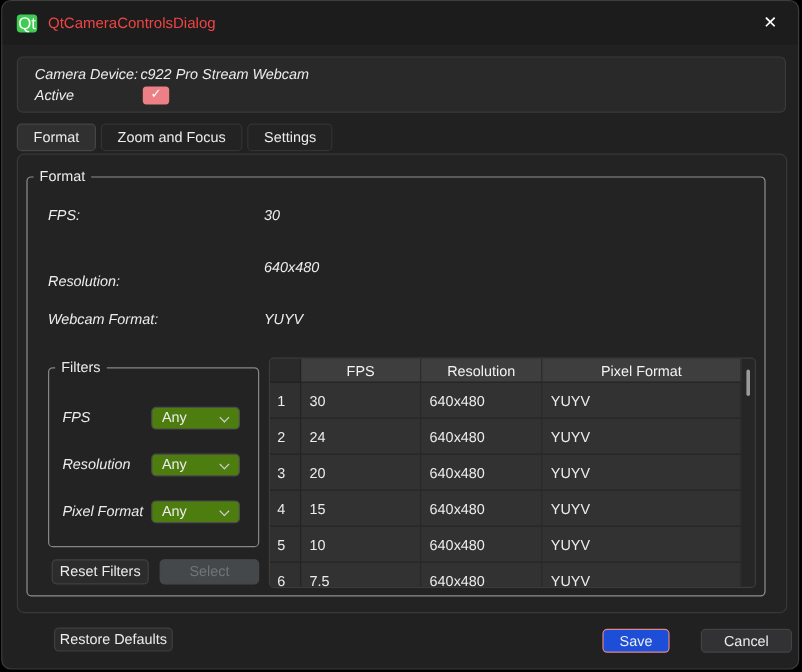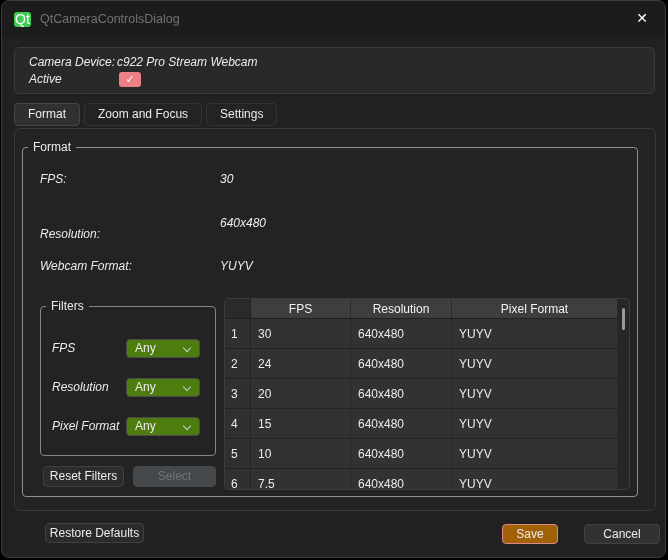--- a/index.html
+++ b/index.html
@@ -5,21 +5,21 @@
   * { margin:0; padding:0; box-sizing:border-box; }
   html,body { width:668px; height:560px; background:#000; font-family:"Liberation Sans", sans-serif; }
   .window { position:absolute; left:1px; top:0; width:665px; height:558px; background:#212121;
             border:1px solid #3d3d3d; border-radius:8px; overflow:hidden; color:#ececec; font-size:12px; }
   .abs { position:absolute;font-style:italic; }
 
   
   .titlebar { position:absolute; left:0; top:0; right:0; height:36px; background:#1c1c1c; }
   .qt-logo { position:absolute; left:12px; top:11px; width:17px; height:15px; background:#3fcb53;
              border-radius:3px; color:#fff; font-weight:normal; font-size:14px; line-height:15px; text-align:center; }
-  .title { position:absolute; left:38px; top:11px; font-size:12.5px; color:#737373; }
+  .title { position:absolute; left:38px; top:11px; font-size:12.5px; color:#ef4444; }
   .close-btn { position:absolute; right:0; top:0; width:46px; height:36px; text-align:center;
                line-height:34px; font-size:14px; color:#fff; cursor:default; }
 
   
   .info-frame { position:absolute; left:12px; top:46px; width:641px; height:47px; background:#292929;
                 border:1px solid #3a3a3a; border-radius:5px; }
   .dev-label { position:absolute; left:27px; top:54px; }
   .dev-value { position:absolute; left:115px; top:54px; }
   .active-label { position:absolute; left:27px; top:71px; }
   .checkbox { position:absolute; left:117px; top:71px; width:22px; height:15px; background:#ec8086;
@@ -57,21 +57,21 @@
           border-right:1.5px solid #cfcfcf; border-bottom:1.5px solid #cfcfcf; transform:rotate(45deg); }
 
   
   .btn { position:absolute; background:#2c2c2c; border:1px solid #404040; border-radius:4px;
          text-align:center; color:#ececec; font-size:12px; }
   .btn-reset { left:41px; top:465px; width:81px; height:21px; line-height:19px; }
   .btn-select { left:131px; top:465px; width:83px; height:21px; line-height:19px;
                 background:#45484b; border-color:#45484b; color:#71757a; }
   .btn-restore { left:7px; top:522px; width:99px; height:20px; line-height:18px; background:#2b2b2b;margin-left:36px; }
   .btn-save { left:500px; top:523px; width:56px; height:20px; line-height:18px;
-              background:#a16207; border-color:#df868b; }
+              background:#1d4ed8; border-color:#df868b; }
   .btn-cancel { left:582px; top:523px; width:76px; height:20px; line-height:18px; background:#323234; border-color:#424245; }
 
   
   .table { position:absolute; left:222px; top:297px; width:406px; height:192px; background:#262626;
            border:1px solid #3c3c3c; border-radius:4px; overflow:hidden; }
   .thead { display:flex; height:20px; }
   .corner { width:26px; height:20px; background:#2a2a2a; border-right:1px solid #202020; border-bottom:1px solid #202020; }
   .th { height:20px; background:#3e3e3e; line-height:20px; text-align:center;
         border-right:1px solid #2b2b2b; border-bottom:1px solid #202020; color:#f2f2f2; }
   .th-0 { width:100px; } .th-1 { width:101px; } .th-2 { width:166px; }

